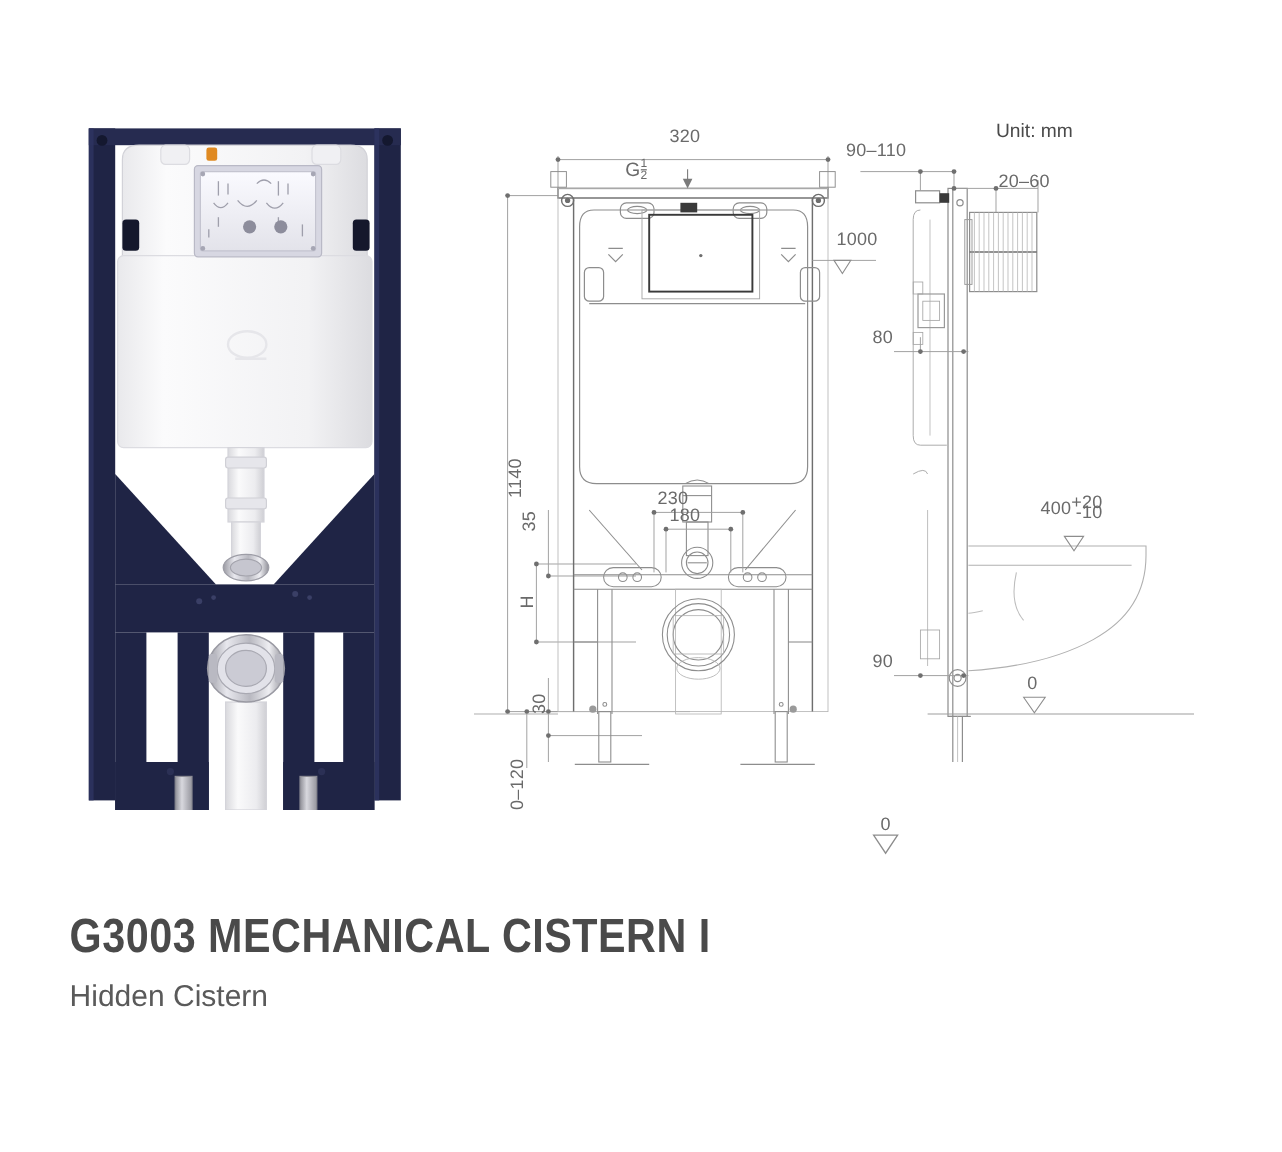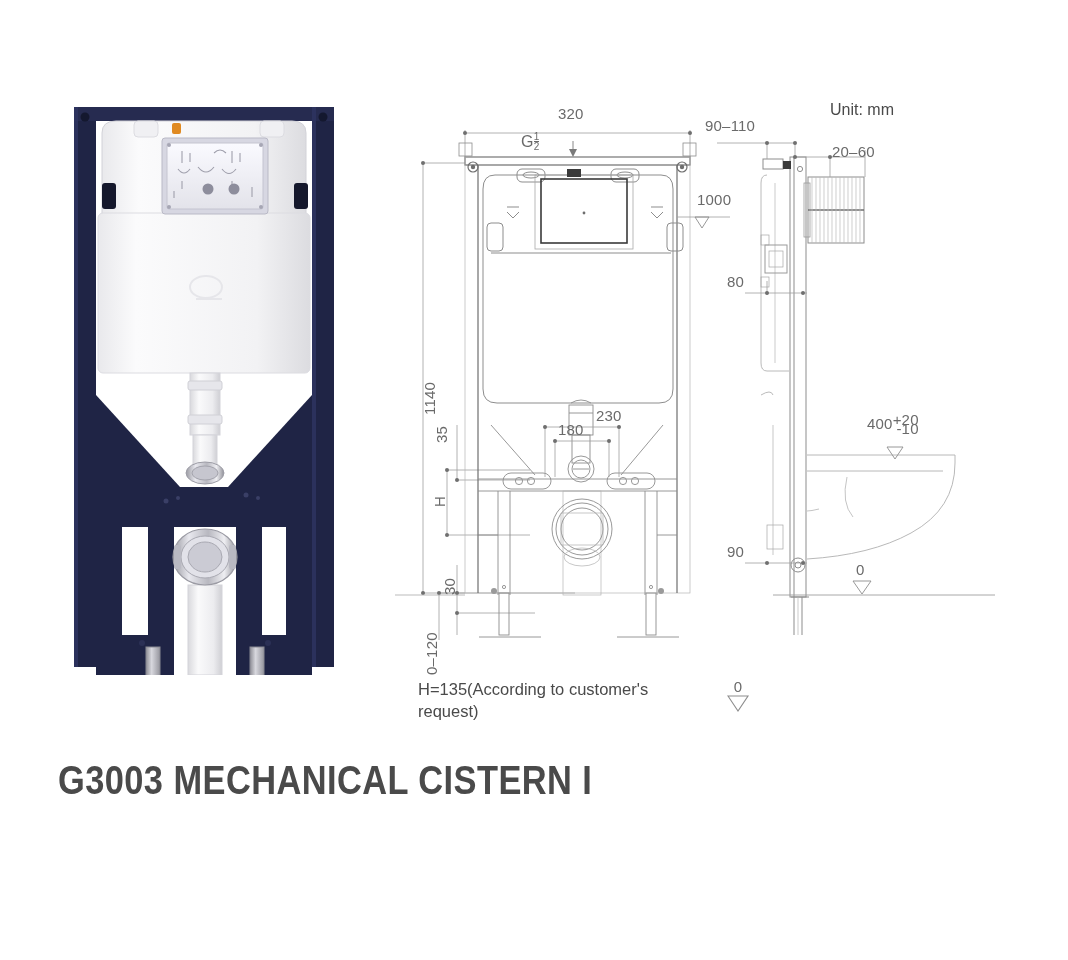--- a/index.html
+++ b/index.html
@@ -457,21 +457,21 @@
     <div class="dim" style="left:302px;top:96px;">1000</div>
 
     <div class="dim" style="left:310px;top:22px;">90–110</div>
 
     <div class="dim" style="left:437px;top:48px;text-align:center;">20–60</div>
 
     <div class="dim" style="left:332px;top:178px;">80</div>
 
     <div class="dim" style="left:332px;top:448px;">90</div>
 
-    <div class="dim" style="left:153px;top:312px;margin-left:48px;">230</div>
+    <div class="dim" style="left:153px;top:312px;">230</div>
     <div class="dim" style="left:163px;top:326px;">180</div>
 
     <div class="dim vert" style="left:38px;top:348px;">35</div>
     <div class="dim vert" style="left:36px;top:412px;">H</div>
     <div class="dim vert" style="left:46px;top:500px;">30</div>
     <div class="dim vert" style="left:28px;top:580px;">0–120</div>
 
     <div class="dim" style="left:472px;top:320px;">
       <span>400</span><span class="tol"><i>+20</i><i>-10</i></span>
     </div>
@@ -479,26 +479,26 @@
     <div class="dim" style="left:461px;top:466px;">0</div>
 
     <div class="dim" style="left:126px;top:38px;font-size:16px;">
       <span>G</span><span class="frac"><u>1</u><s>2</s></span>
     </div>
 
     <div class="unit-lbl" style="left:435px;top:6px;">Unit: mm</div>
   </div>
 
   <div class="notes">
-    <div class="note note-a">H=135(According to customer's request)</div>
 
     <svg style="position:absolute;left:300px;top:0px;" width="40" height="40" viewBox="0 0 40 40">
       <text x="20" y="14" font-size="15" fill="#6a6a6a" text-anchor="middle" font-family="Liberation Sans, sans-serif">0</text>
       <path d="M10 18 l10 15 l10 -15 z" fill="none" stroke="#8d8d8d" stroke-width="1.1"></path>
     </svg>
 
   </div>
 
   <div class="titleblock">
     <h1 class="prod-title">G3003 MECHANICAL CISTERN I</h1>
+    <h2 class="prod-sub">Hidden Cistern</h2>
   </div>
 
 </div>
 
 </body></html>

